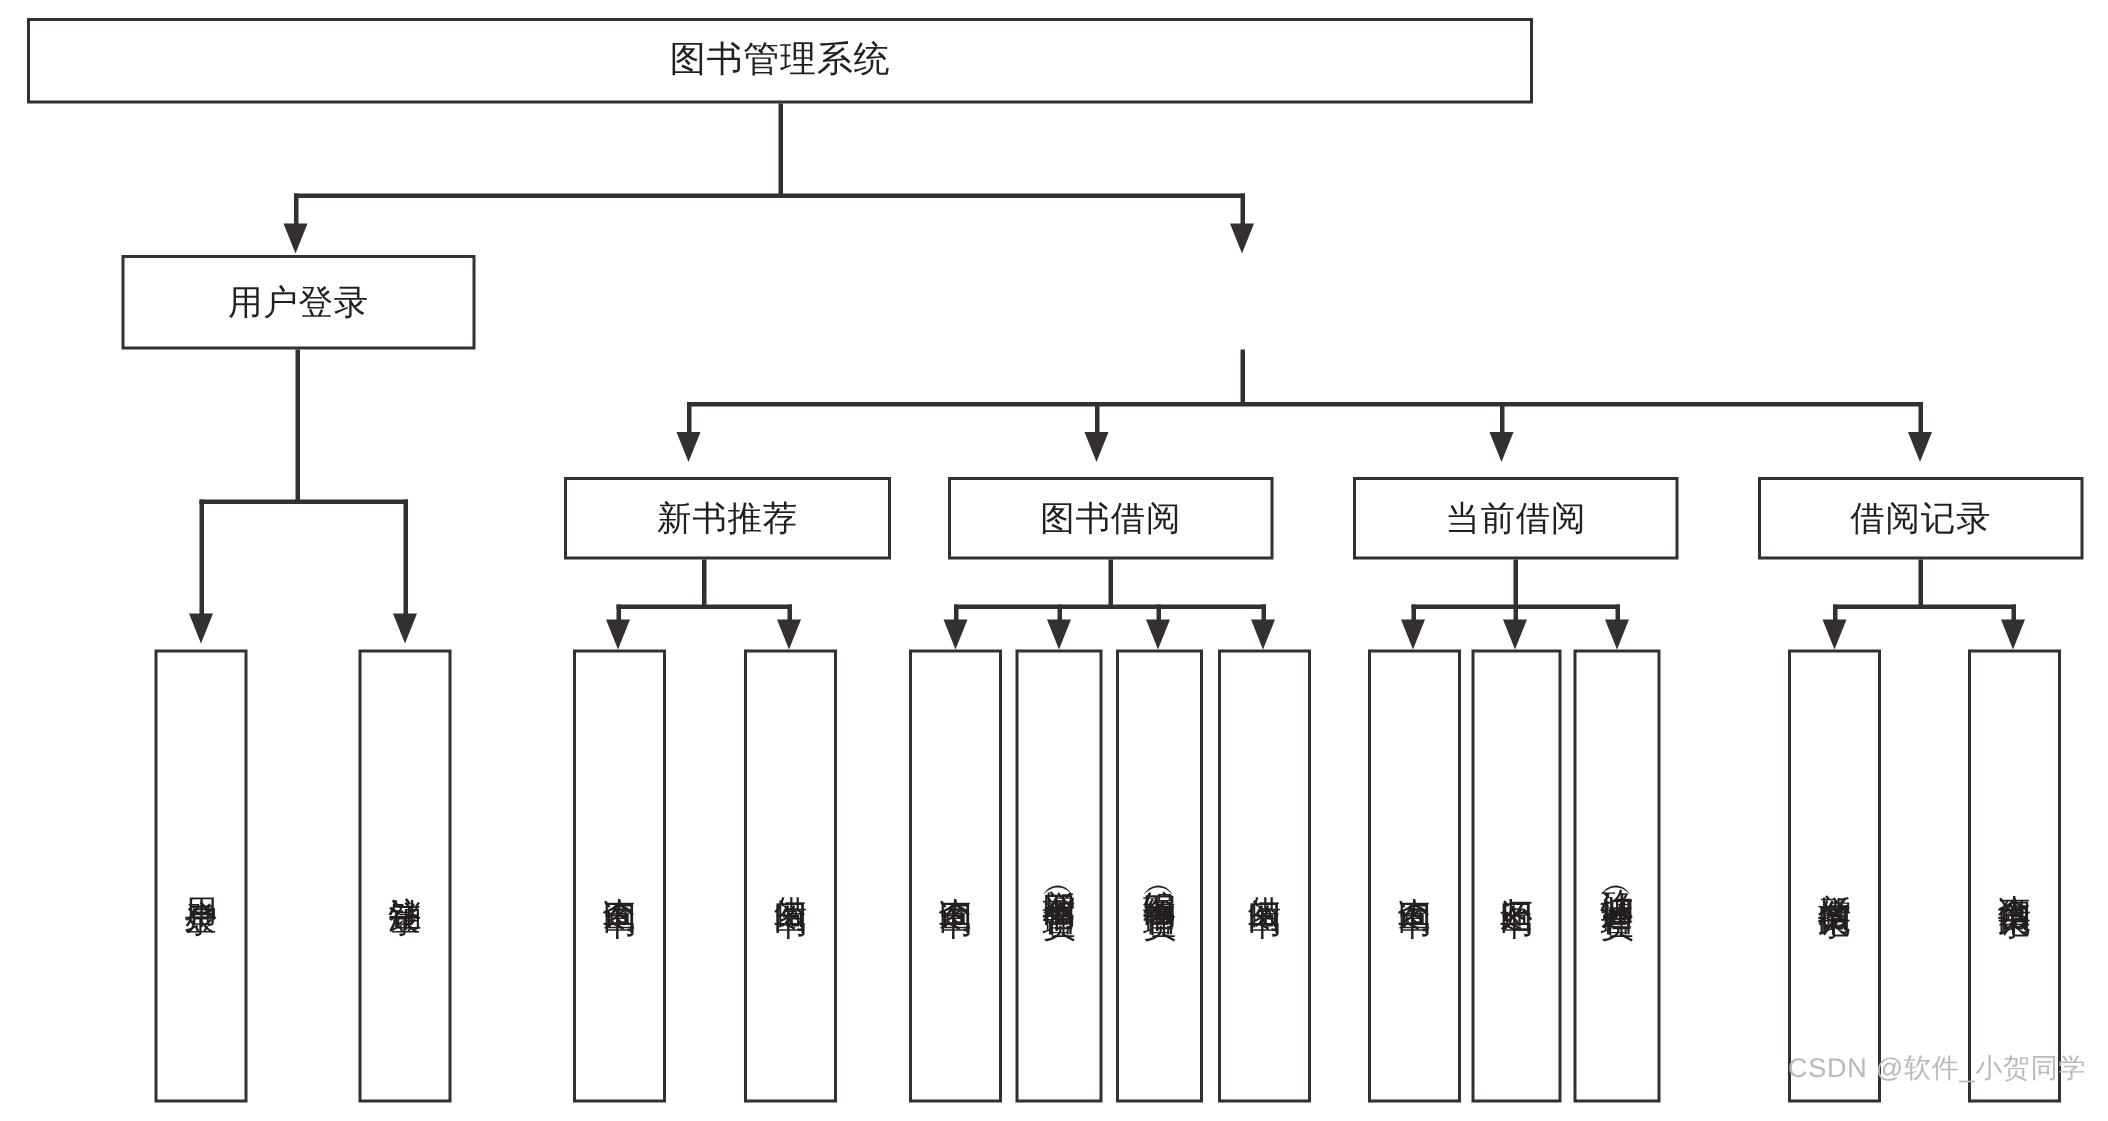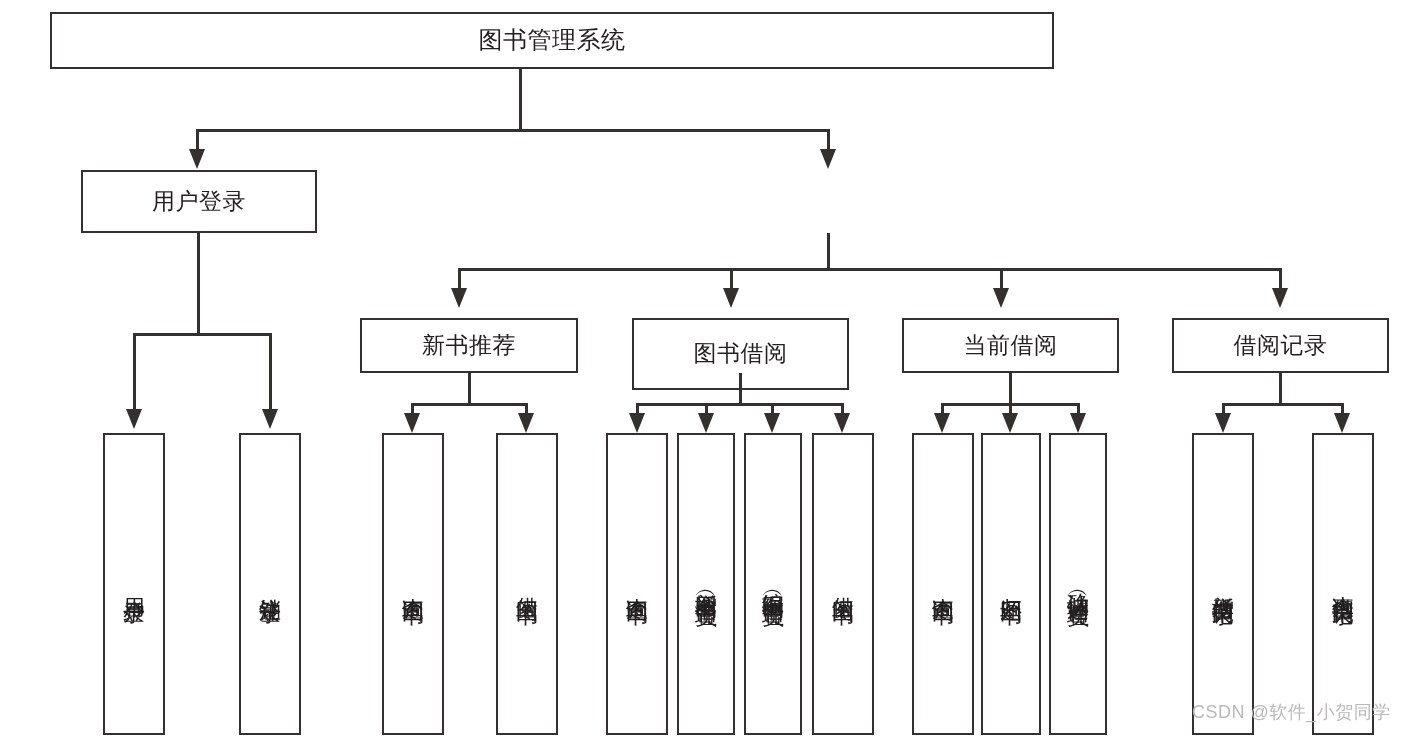--- a/index.html
+++ b/index.html
@@ -75,21 +75,21 @@
     font-size: 18px;
     white-space: nowrap;
     letter-spacing: 0.5px;
   }
 </style>
 </head>
 <body>
 
 <div id="canvas">
 
-  <div class="node root horiz" style="left:18px; top:12px; width:1004px; height:57px;margin-left:32px;">
+  <div class="node root horiz" style="left:18px; top:12px; width:1004px; height:57px;">
     <span class="node-label">图书管理系统</span>
   </div>
 
   <div class="line vline" style="left:519px; top:69px; width:3px; height:62px;"></div>
 
   <div class="line hline" style="left:196px; top:129px; width:634px; height:3px;"></div>
 
   <div class="line vline" style="left:196px; top:129px; width:3px; height:22px;"></div>
   <div class="arrow" style="left:189px; top:149px;"></div>
 
@@ -115,24 +115,24 @@
 
   <div class="line vline" style="left:730px; top:268px; width:3px; height:22px;"></div>
   <div class="arrow" style="left:723px; top:288px;"></div>
 
   <div class="line vline" style="left:1000px; top:268px; width:3px; height:22px;"></div>
   <div class="arrow" style="left:993px; top:288px;"></div>
 
   <div class="line vline" style="left:1279px; top:268px; width:3px; height:22px;"></div>
   <div class="arrow" style="left:1272px; top:288px;"></div>
 
-  <div class="node horiz" style="left:360px; top:318px; width:218px; height:55px;">
+  <div class="node horiz" style="left:376px; top:318px; width:218px; height:55px;">
     <span class="node-label">新书推荐</span>
   </div>
-  <div class="node horiz" style="left:632px; top:318px; width:217px; height:72px;">
+  <div class="node horiz" style="left:632px; top:318px; width:217px; height:55px;">
     <span class="node-label">图书借阅</span>
   </div>
   <div class="node horiz" style="left:902px; top:318px; width:217px; height:55px;">
     <span class="node-label">当前借阅</span>
   </div>
   <div class="node horiz" style="left:1172px; top:318px; width:217px; height:55px;">
     <span class="node-label">借阅记录</span>
   </div>
 
   <div class="line vline" style="left:468px; top:373px; width:3px; height:32px;"></div>

